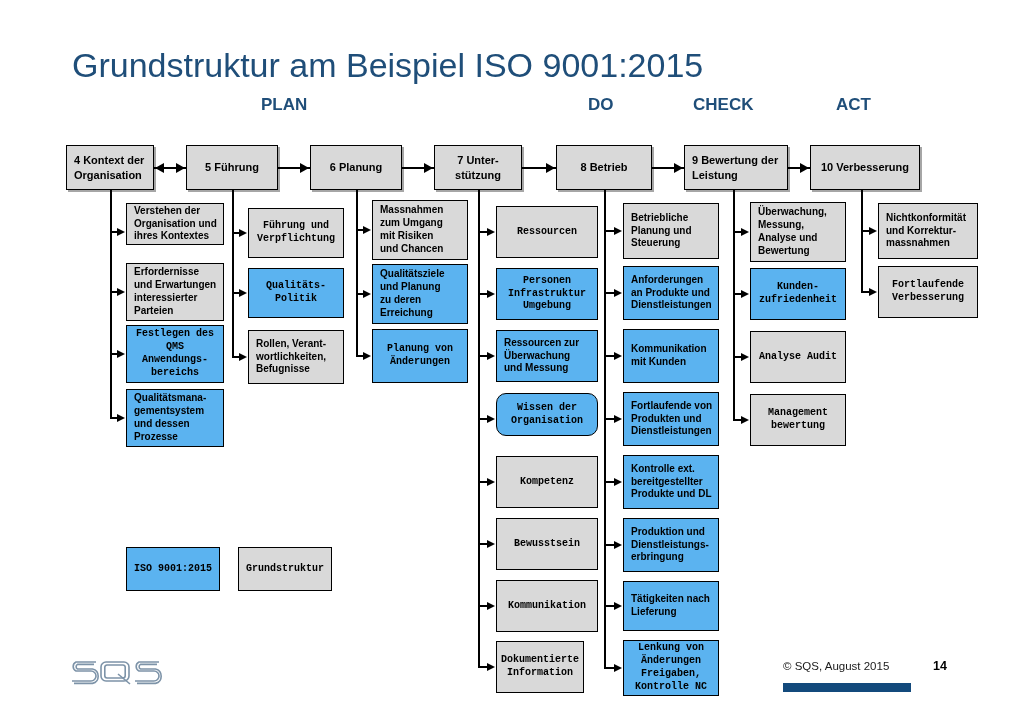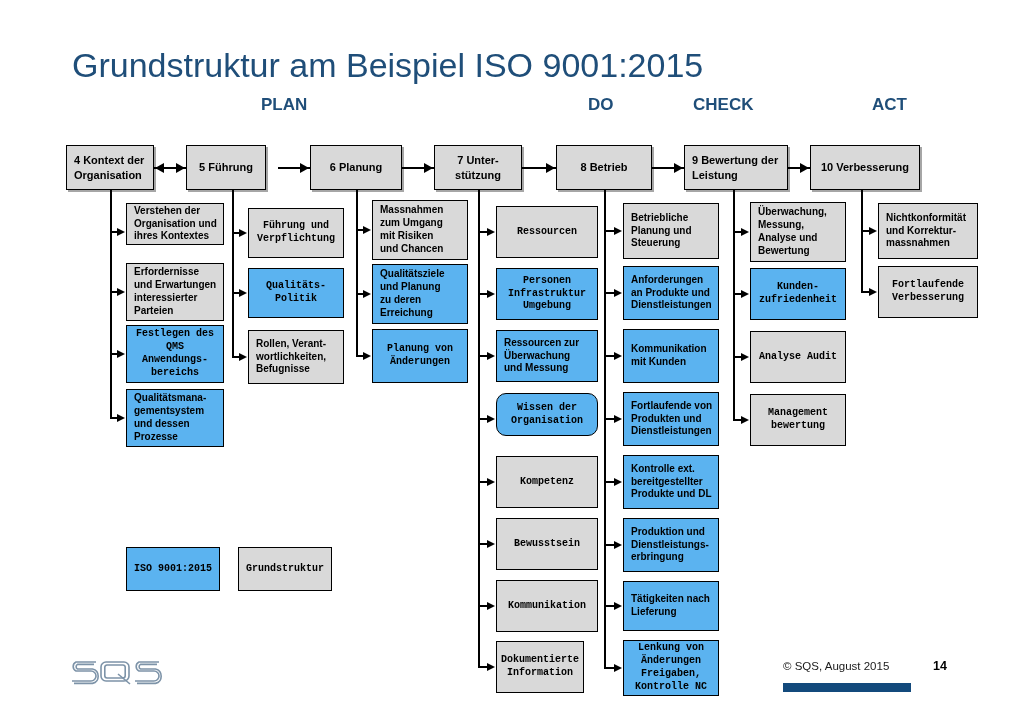--- a/index.html
+++ b/index.html
@@ -139,21 +139,21 @@
 <body>
 
 <div id="slide">
 
   <div class="slide-title">Grundstruktur am Beispiel ISO 9001:2015</div>
 
   <div id="pdca-layer">
       <div class="pdca" style="left: 261px; top: 95px;">PLAN</div>
       <div class="pdca" style="left: 588px; top: 95px;">DO</div>
       <div class="pdca" style="left: 693px; top: 95px;">CHECK</div>
-      <div class="pdca" style="left: 836px; top: 95px; margin-left: 36px;">ACT</div>
+      <div class="pdca" style="left: 836px; top: 95px;">ACT</div>
     </div>
 
   <div id="top-connector-layer">
       <div class="hline" style="left: 154px; top: 166.5px; width: 32px;"></div>
       <div class="arrowhead" style="left: 176px; top: 162.5px;"></div>
       <div class="arrowhead left" style="left: 155px; top: 162.5px;"></div>
       <div class="hline" style="left: 278px; top: 166.5px; width: 32px;"></div>
       <div class="arrowhead" style="left: 300px; top: 162.5px;"></div>
       <div class="hline" style="left: 402px; top: 166.5px; width: 32px;"></div>
       <div class="arrowhead" style="left: 424px; top: 162.5px;"></div>
@@ -161,21 +161,21 @@
       <div class="arrowhead" style="left: 546px; top: 162.5px;"></div>
       <div class="hline" style="left: 652px; top: 166.5px; width: 32px;"></div>
       <div class="arrowhead" style="left: 674px; top: 162.5px;"></div>
       <div class="hline" style="left: 788px; top: 166.5px; width: 22px;"></div>
       <div class="arrowhead" style="left: 800px; top: 162.5px;"></div>
     </div>
 
   <div id="top-box-layer">
       <div class="box top gray topleft" style="left: 66px; top: 145px; width: 88px; height: 45px;">4 Kontext der
 Organisation</div>
-      <div class="box top gray" style="left: 186px; top: 145px; width: 80px; height: 45px;">5 Führung</div>
+      <div class="box top gray" style="left: 186px; top: 145px; width: 92px; height: 45px;">5 Führung</div>
       <div class="box top gray" style="left: 310px; top: 145px; width: 92px; height: 45px;">6 Planung</div>
       <div class="box top gray" style="left: 434px; top: 145px; width: 88px; height: 45px;">7 Unter-
 stützung</div>
       <div class="box top gray" style="left: 556px; top: 145px; width: 96px; height: 45px;">8 Betrieb</div>
       <div class="box top gray topleft" style="left: 684px; top: 145px; width: 104px; height: 45px;">9 Bewertung der
 Leistung</div>
       <div class="box top gray" style="left: 810px; top: 145px; width: 110px; height: 45px;">10 Verbesserung</div>
     </div>
 
   <div id="column-layer">

